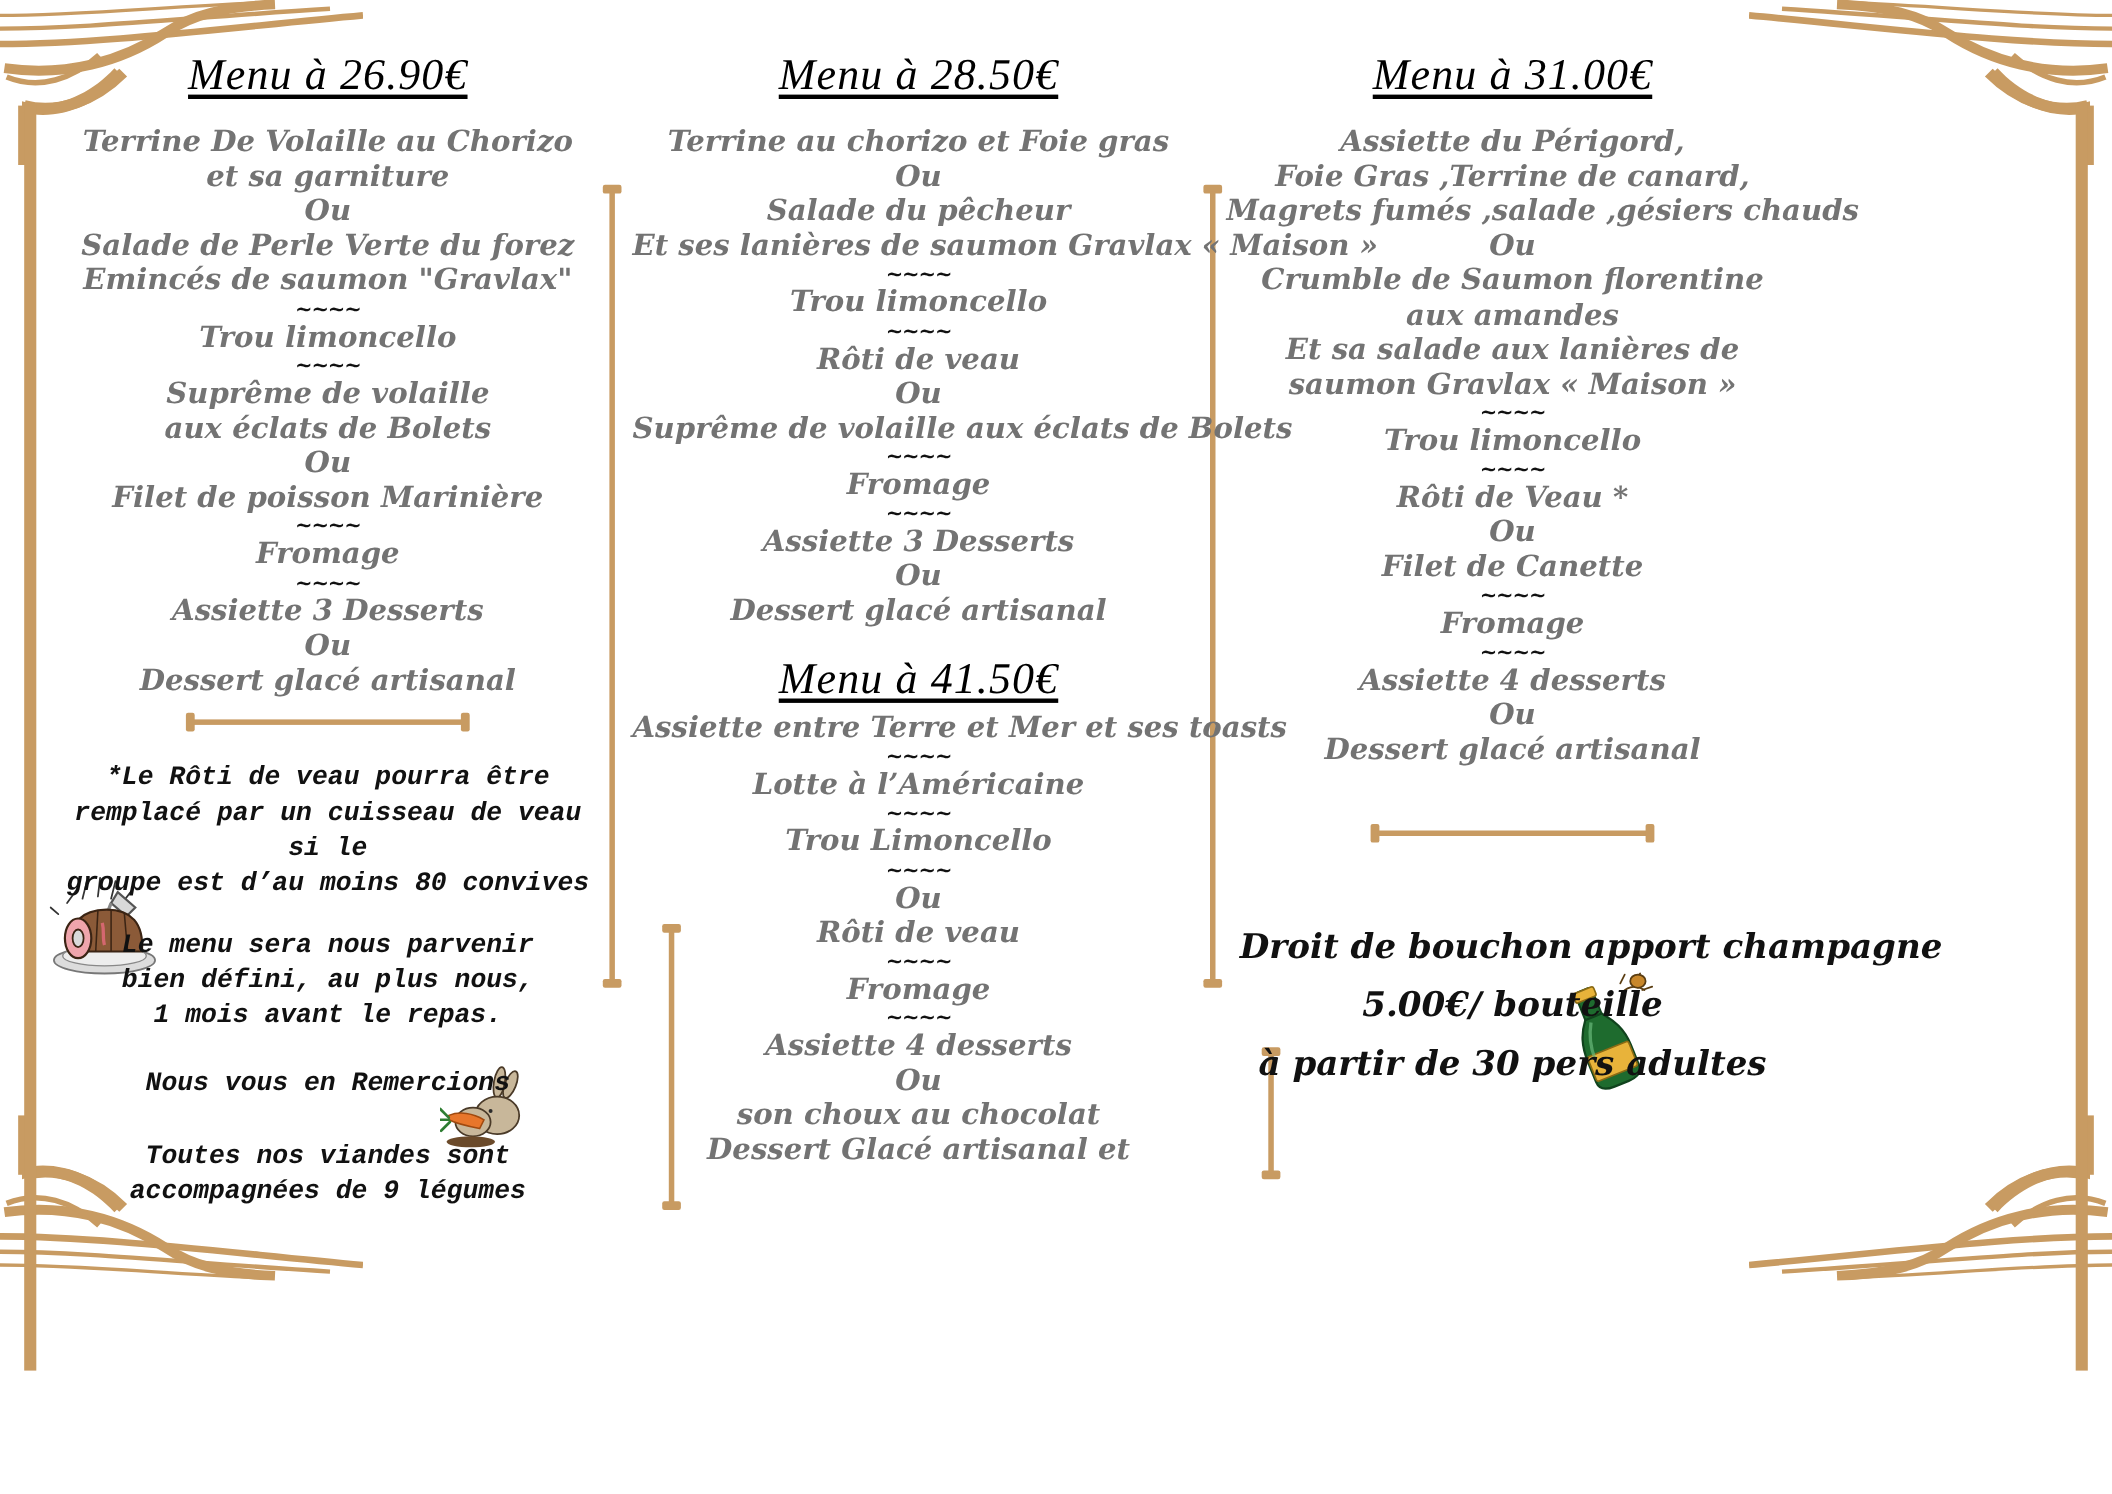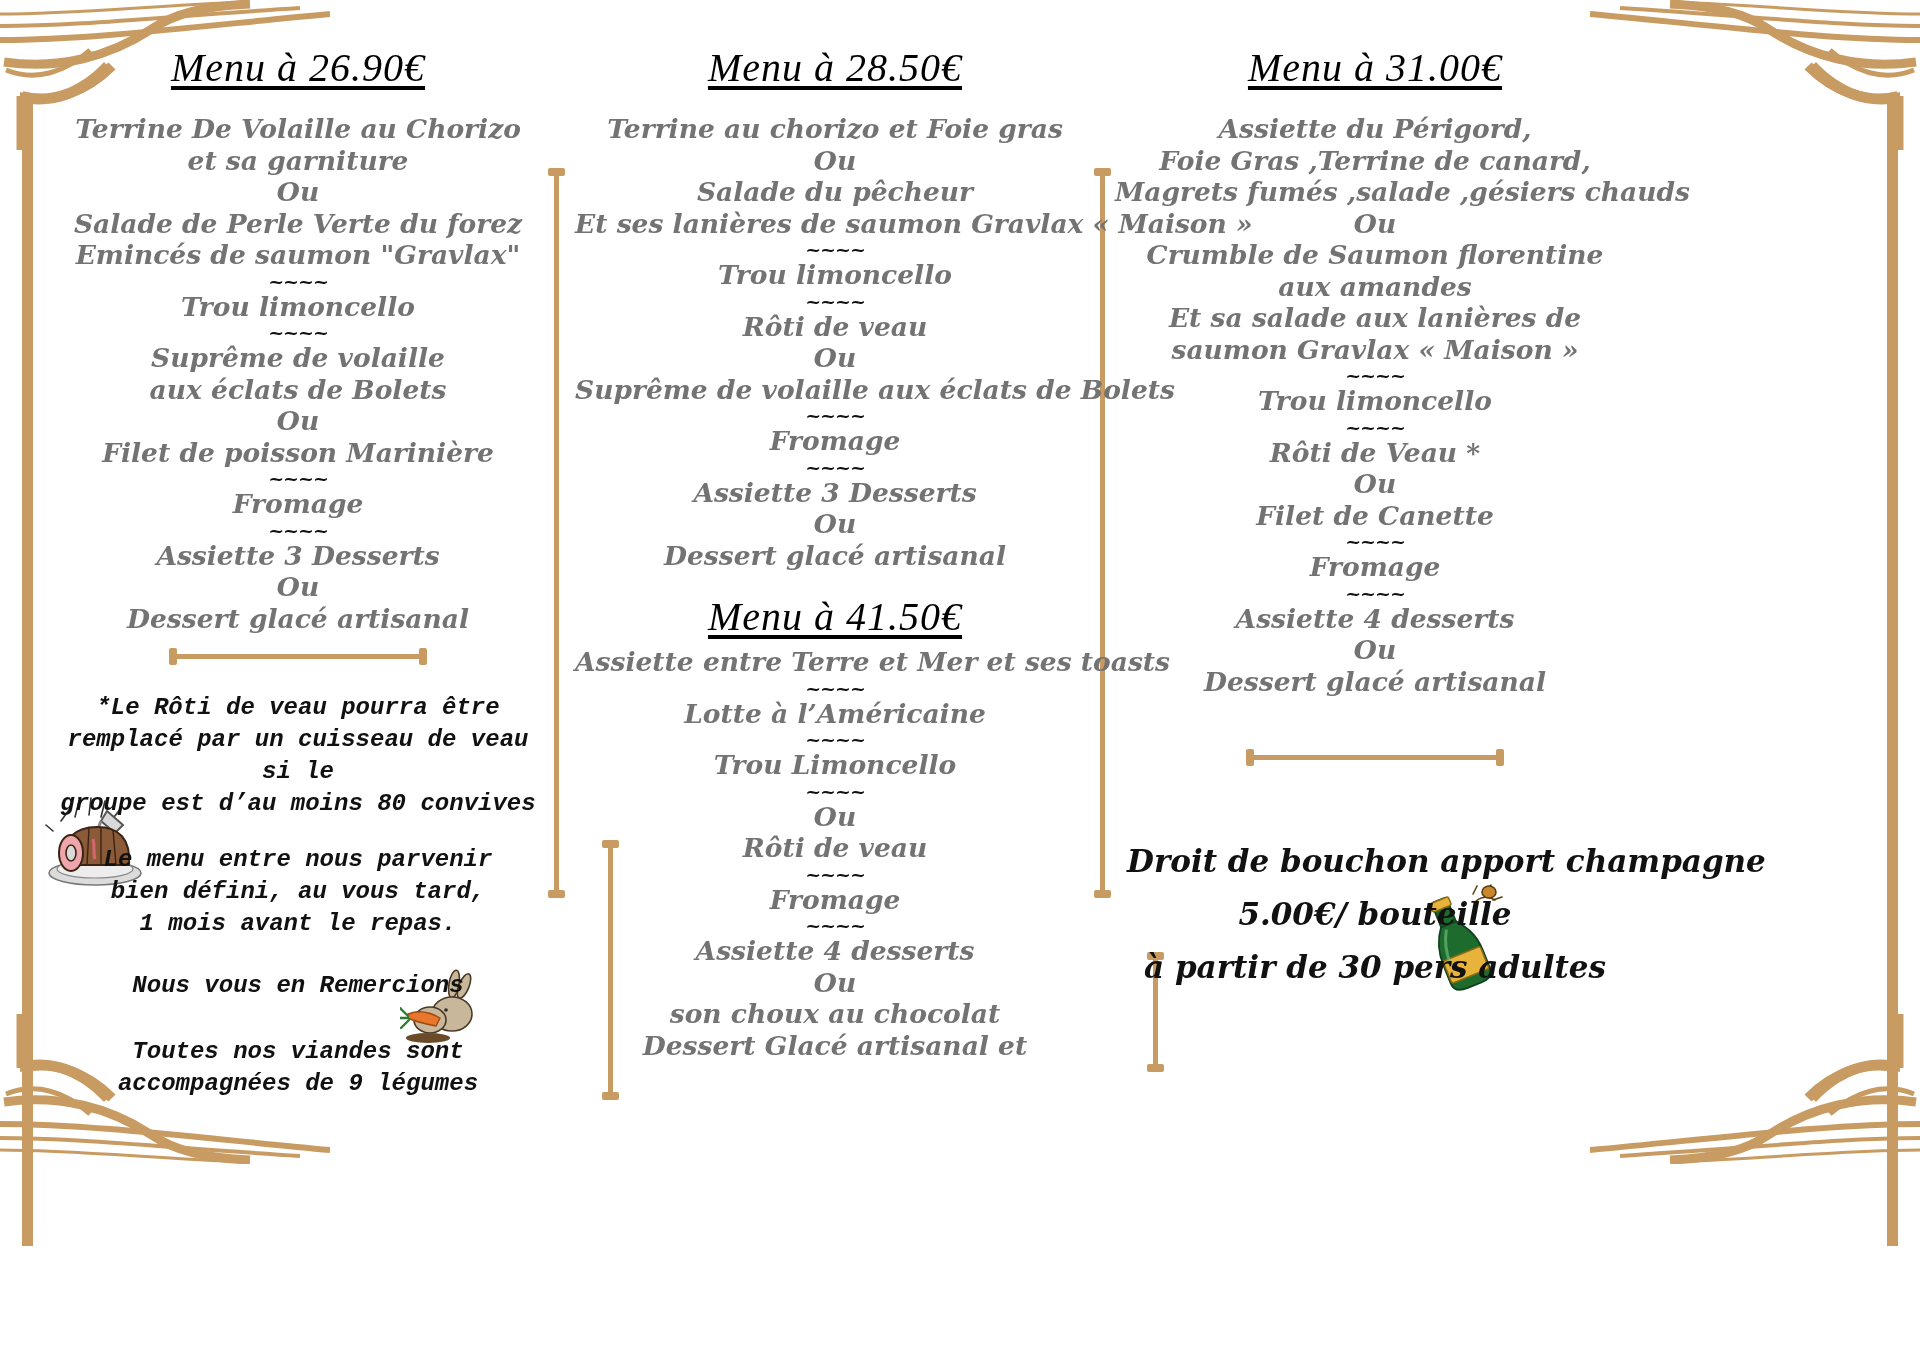--- a/index.html
+++ b/index.html
@@ -299,22 +299,22 @@
 
       <div style="height:26px"></div>
       <div>
         <div class="note">*Le Rôti de veau  pourra être</div>
         <div class="note">remplacé par un cuisseau de veau si le</div>
         <div class="note">groupe  est d’au moins 80 convives</div>
       </div>
 
       <div style="height:24px"></div>
       <div>
-        <div class="note">Le menu entre nous parvenir</div>
-        <div class="note">bien défini, au vous tard,</div>
+        <div class="note">Le menu sera nous parvenir</div>
+        <div class="note">bien défini, au plus nous,</div>
         <div class="note">1 mois  avant le repas.</div>
       </div>
 
       <div style="height:30px"></div>
       <div class="note">Nous vous en Remercions</div>
 
       <div style="height:34px"></div>
       <div>
         <div class="note">Toutes nos viandes sont</div>
         <div class="note">accompagnées de 9 légumes</div>

